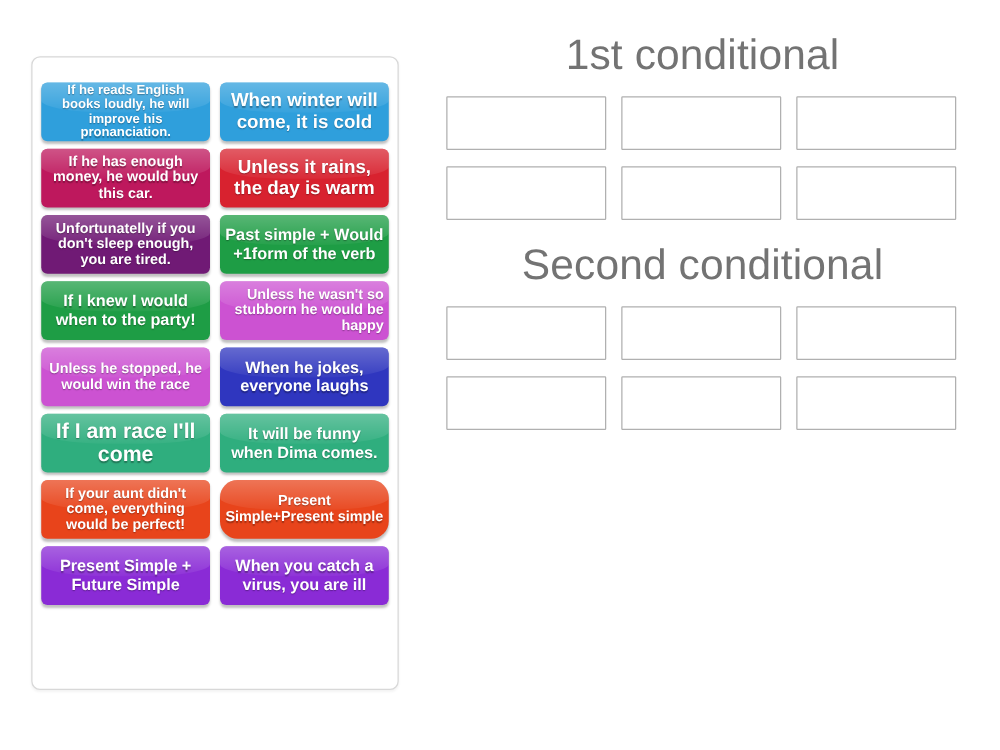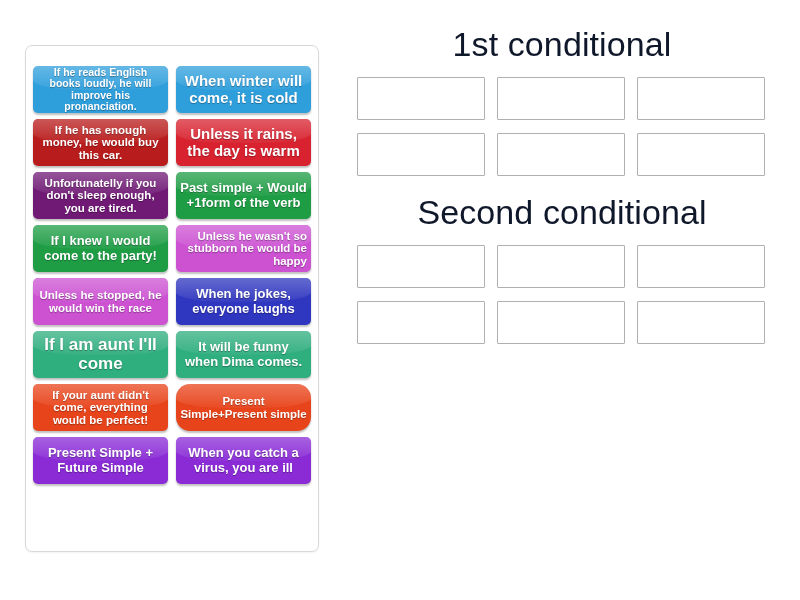--- a/index.html
+++ b/index.html
@@ -84,21 +84,21 @@
     position: absolute;
     left: 340px;
     top: 24px;
     width: 444px;
   }
   .zone-group { margin-bottom: 16px; }
   .zone-title {
     text-align: center;
     font-size: 34px;
     font-weight: 400;
-    color: #0f172a;
+    color: #737373;
     line-height: 1.18;
     margin: 0 0 13px 0;
     letter-spacing: 0.1px;
   }
   .zone-grid {
     display: grid;
     grid-template-columns: 128px 128px 128px;
     grid-auto-rows: 43px;
     column-gap: 12px;
     row-gap: 13px;
@@ -116,46 +116,46 @@
 <body>
 
 <div id="tile-tray">
   <div id="tile-grid">
       <div class="tile fs-xs" style="background: rgb(47, 159, 220);">
         <span class="tile-text">If he reads English books loudly, he will improve his pronanciation.</span>
       </div>
       <div class="tile fs-l" style="background: rgb(47, 159, 220);">
         <span class="tile-text">When winter will come, it is cold</span>
       </div>
-      <div class="tile fs-s" style="background: #b91c1c; justify-content: flex-end;">
+      <div class="tile fs-s" style="background: #be185d; justify-content: flex-end;">
         <span class="tile-text">If he has enough money, he would buy this car.</span>
       </div>
       <div class="tile fs-l" style="background: rgb(216, 34, 47);">
         <span class="tile-text">Unless it rains, the day is warm</span>
       </div>
       <div class="tile fs-s" style="background: #701a75;">
         <span class="tile-text">Unfortunatelly if you don't sleep enough, you are tired.</span>
       </div>
       <div class="tile fs-m" style="background: rgb(30, 157, 69);">
         <span class="tile-text">Past simple + Would +1form of the verb</span>
       </div>
       <div class="tile fs-m" style="background: rgb(30, 157, 69);">
-        <span class="tile-text">If I knew I would come to the party!</span>
+        <span class="tile-text">If I knew I would when to the party!</span>
       </div>
       <div class="tile fs-s" style="background: rgb(204, 82, 210); text-align: right;">
         <span class="tile-text">Unless he wasn't so stubborn he would be happy</span>
       </div>
       <div class="tile fs-s" style="background: rgb(204, 82, 210);">
         <span class="tile-text">Unless he stopped, he would win the race</span>
       </div>
       <div class="tile fs-m" style="background: rgb(47, 54, 191);">
         <span class="tile-text">When he jokes, everyone laughs</span>
       </div>
       <div class="tile fs-xl" style="background: rgb(47, 174, 126);">
-        <span class="tile-text">If I am aunt I'll come</span>
+        <span class="tile-text">If I am race I'll come</span>
       </div>
       <div class="tile fs-m" style="background: rgb(47, 174, 126);">
         <span class="tile-text">It will be funny when Dima comes.</span>
       </div>
       <div class="tile fs-s" style="background: rgb(232, 68, 27);">
         <span class="tile-text">If your aunt didn't come, everything would be perfect!</span>
       </div>
       <div class="tile fs-s" style="background: rgb(232, 68, 27); border-radius: 14px;">
         <span class="tile-text">Present Simple+Present simple</span>
       </div>

